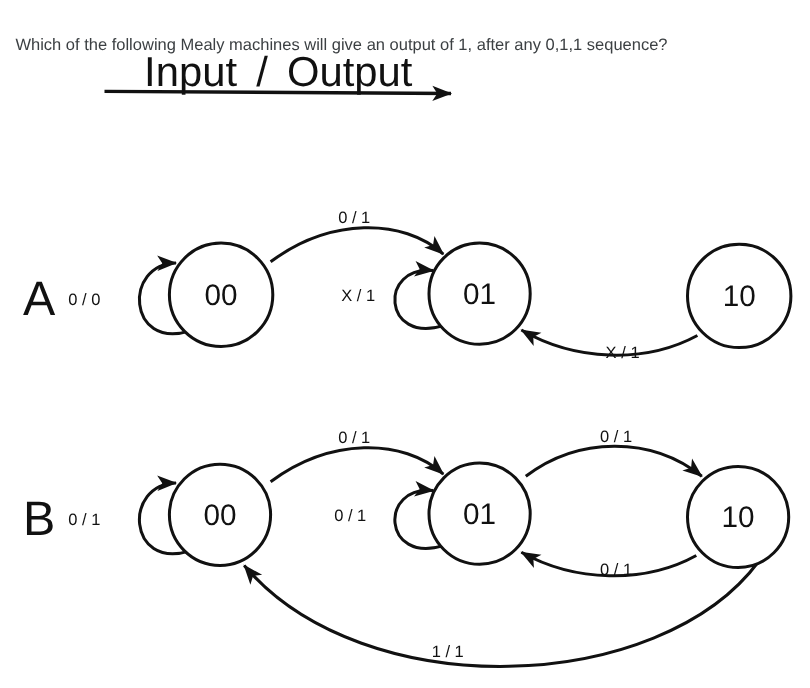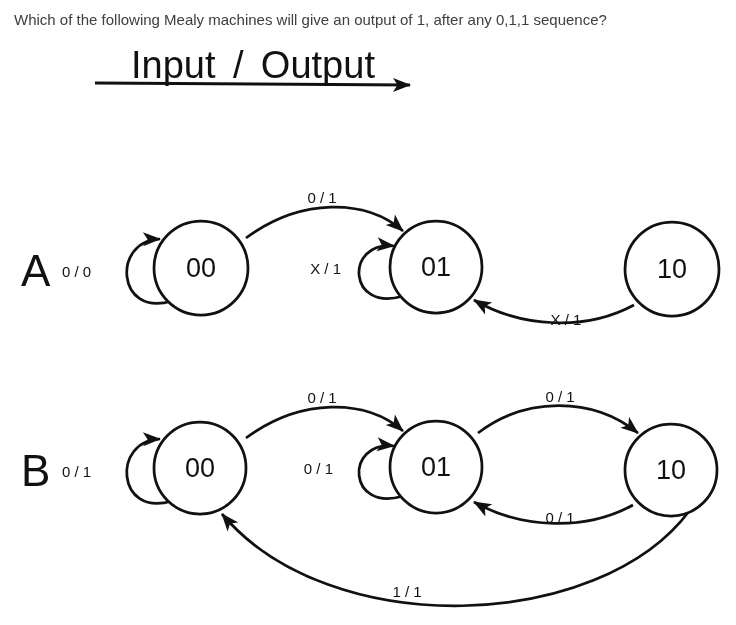--- a/index.html
+++ b/index.html
@@ -11,21 +11,21 @@
     position: relative;
     width: 736px;
     height: 625px;
     background: #ffffff;
     font-family: "Liberation Sans", "DejaVu Sans", sans-serif;
     overflow: hidden;
   }
   .question {
     position: absolute;
     left: 14px;
-    top: 10px;
+    top: 31px;
     font-size: 15px;
     line-height: 19px;
     color: #3c4043;
     white-space: nowrap;
   }
   svg text {
     font-family: "Liberation Sans", "DejaVu Sans", sans-serif;
     fill: #111111;
   }
   .legend-text {

